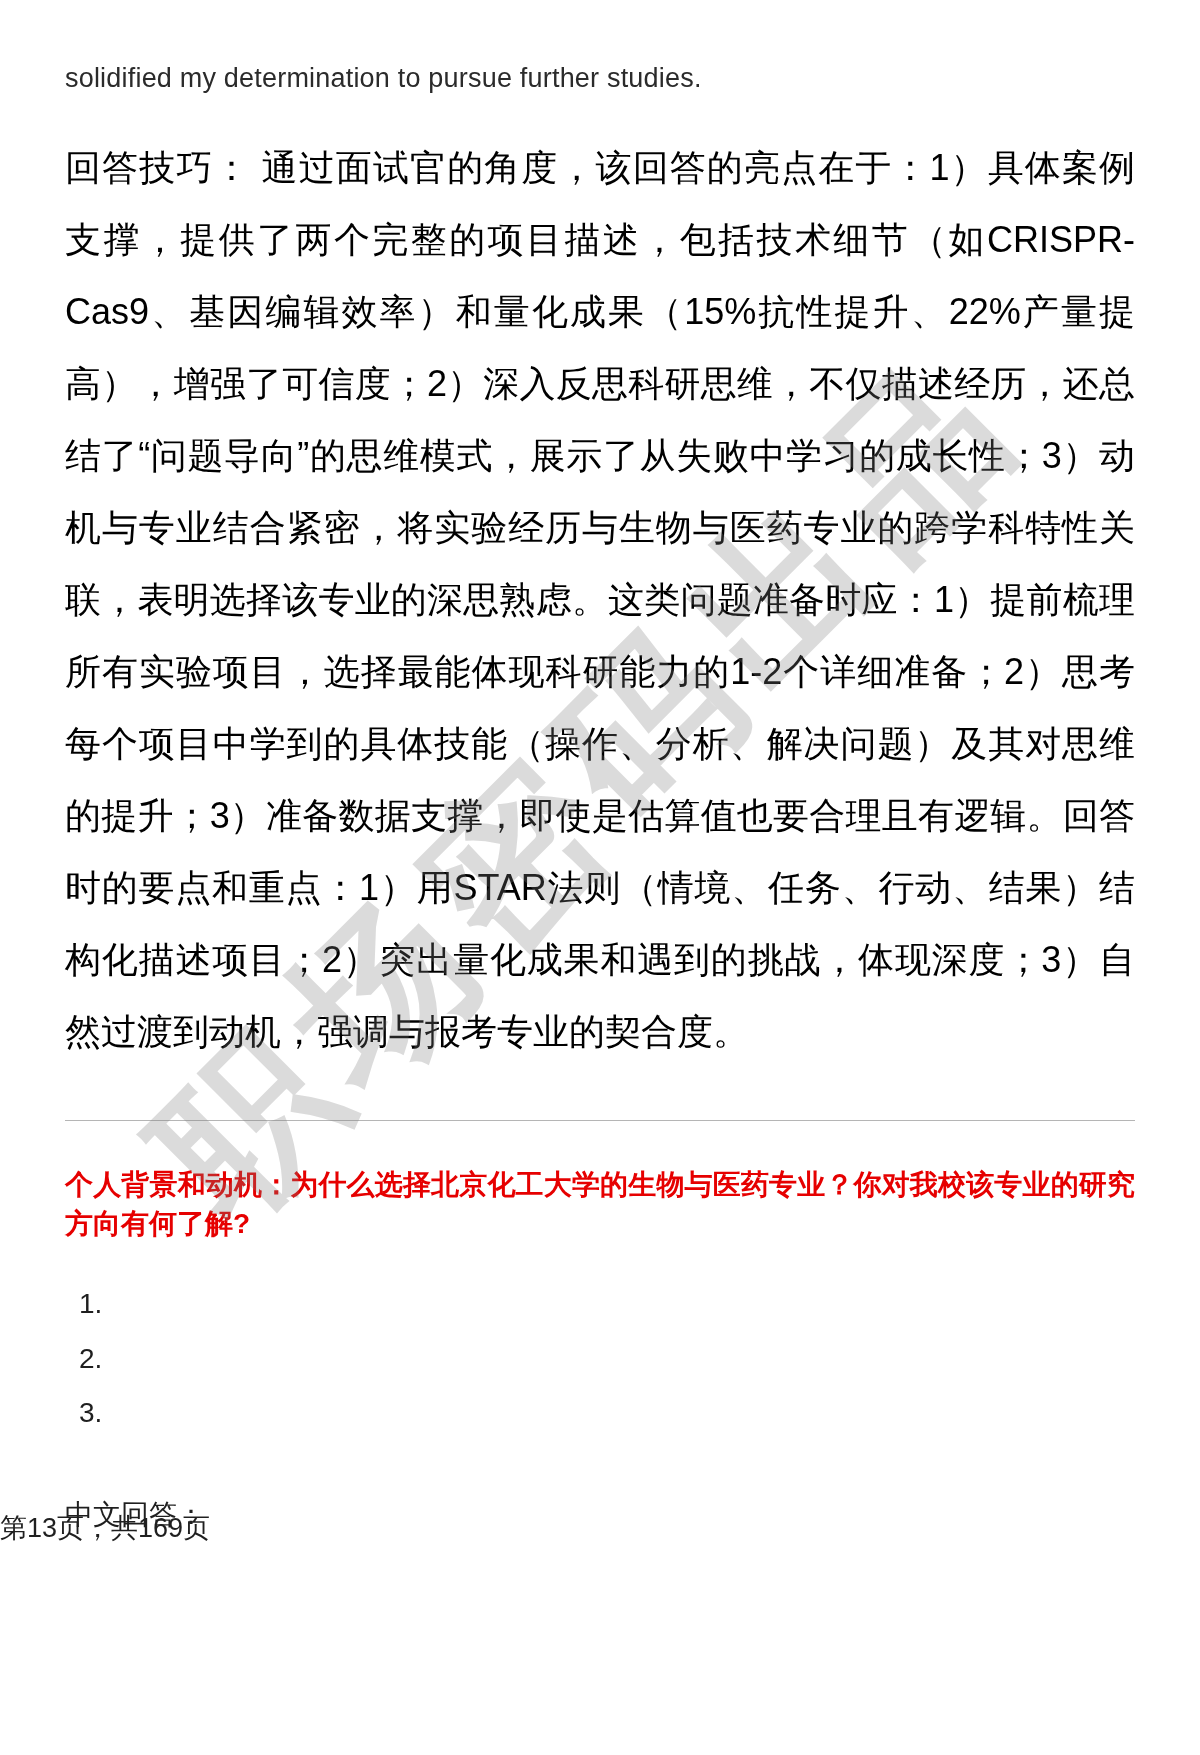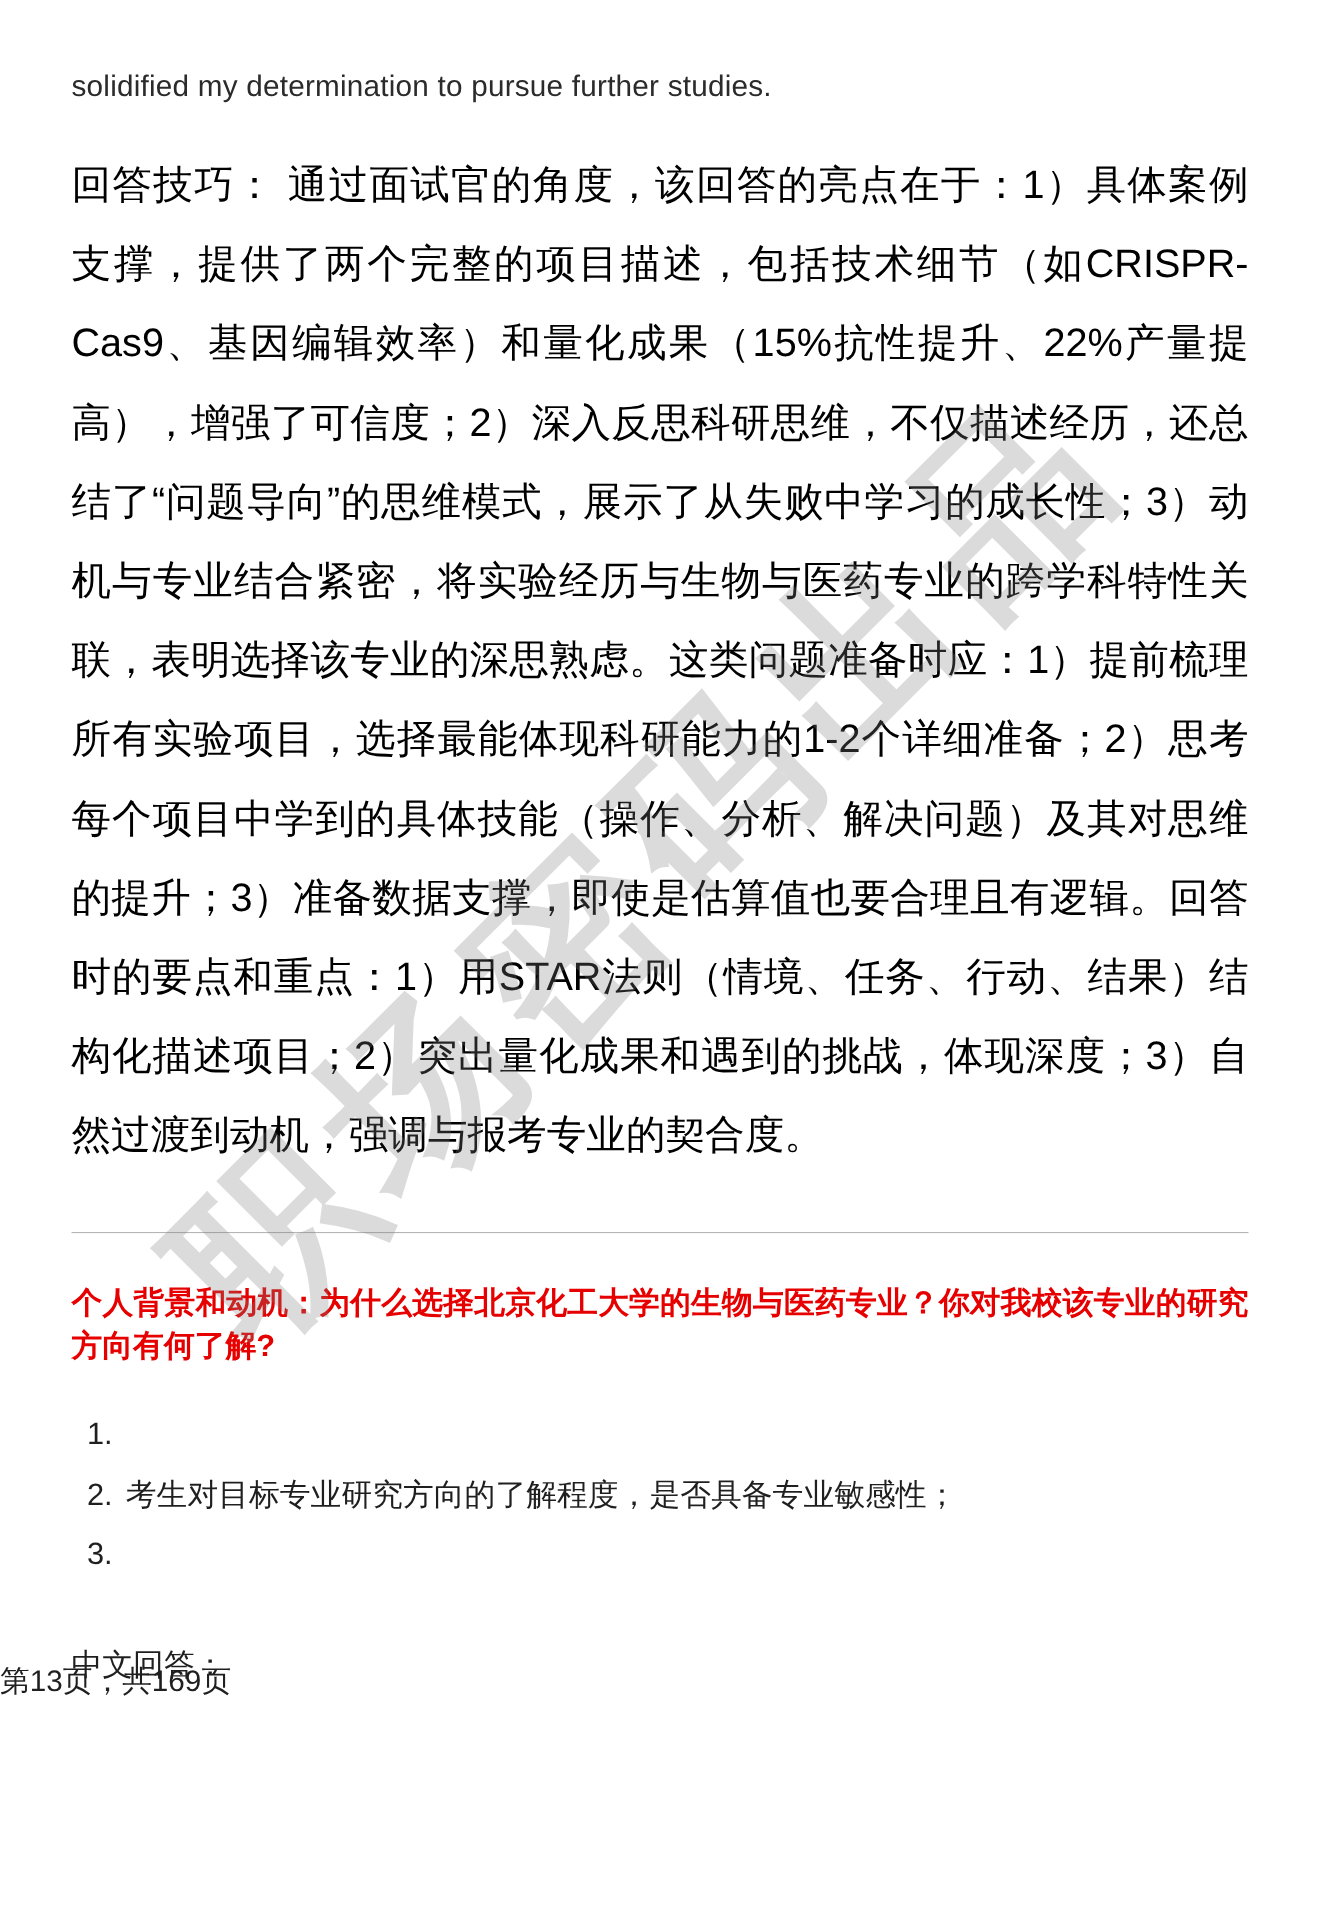--- a/index.html
+++ b/index.html
@@ -126,21 +126,20 @@
 
   <p class="red-heading">个人背景和动机：为什么选择北京化工大学的生物与医药专业？你对我校该专业的研究方向有何了解?</p>
 
 
   <ul class="points-list">
     <li>
       <span class="num">1.</span>
     </li>
     <li>
       <span class="num">2.</span>
-      <span class="txt">考生对目标专业研究方向的了解程度，是否具备专业敏感性；</span>
     </li>
     <li>
       <span class="num">3.</span>
     </li>
   </ul>
 
   <p class="answer-label">中文回答：</p>
 
 
 </div>

